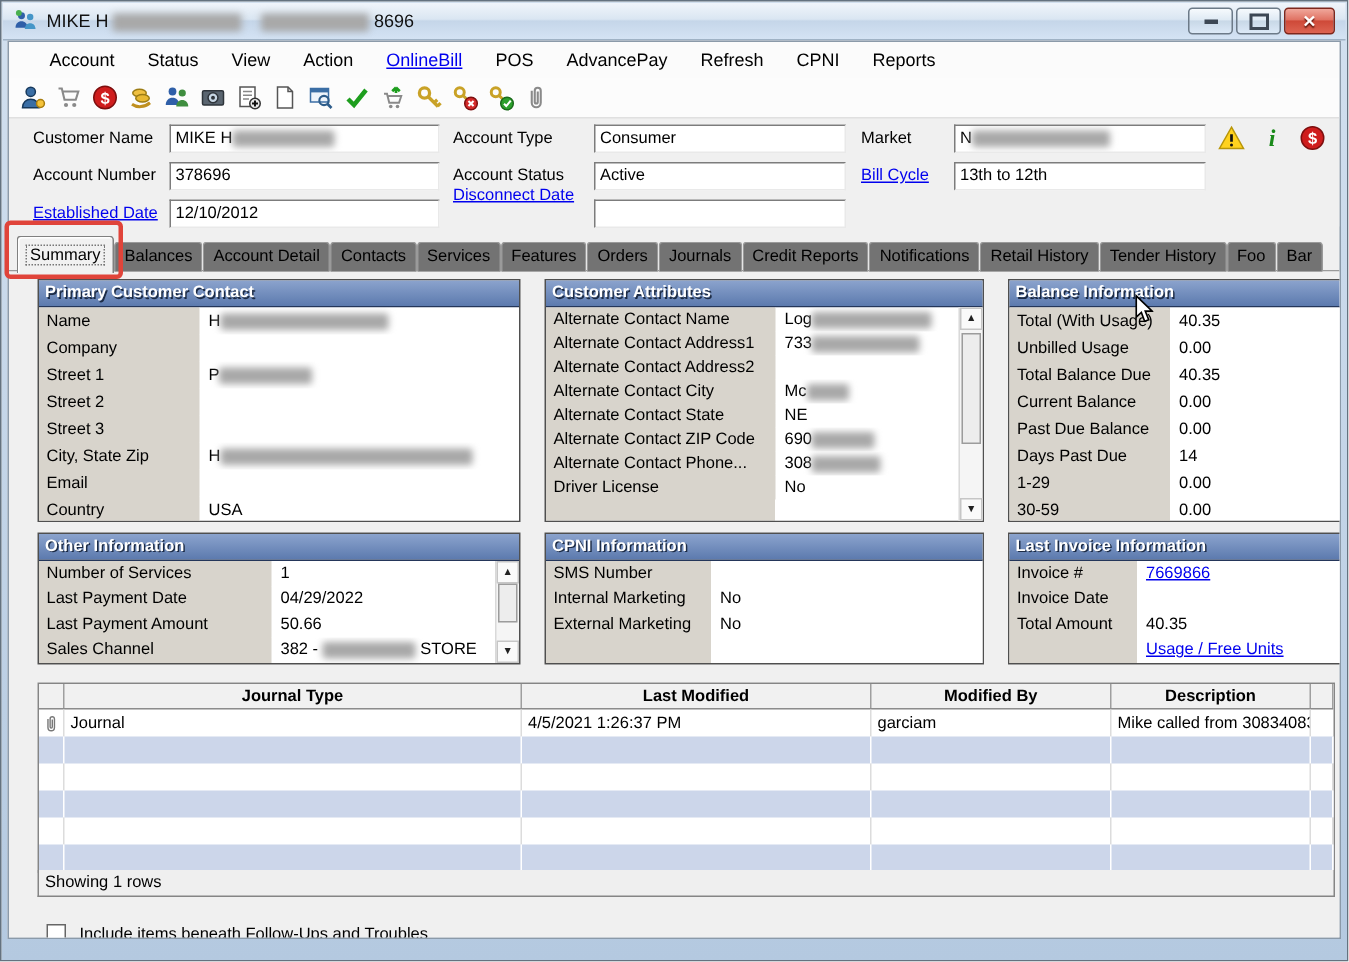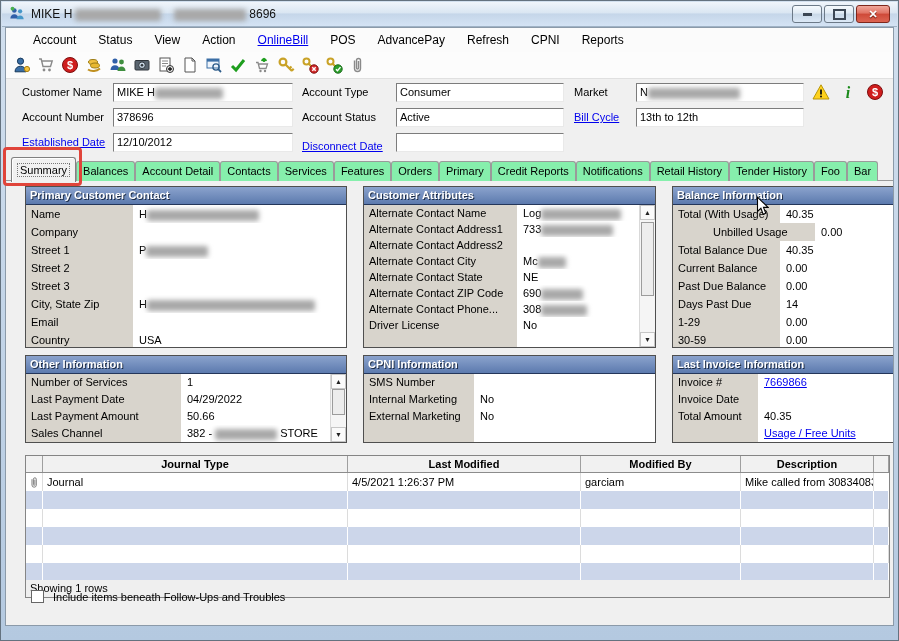--- a/index.html
+++ b/index.html
@@ -29,21 +29,21 @@
   .flabel{position:absolute;white-space:nowrap;line-height:19px;}
   .flabel.link,.plink{color:#0000ee;text-decoration:underline;}
   .field{position:absolute;height:19px;background:#fff;border:1px solid #7c7c7c;border-bottom-color:#e9e9e9;border-right-color:#e9e9e9;
     box-sizing:border-box;line-height:17px;padding-left:3px;white-space:nowrap;overflow:hidden;}
   .hdr-icon{position:absolute;width:18px;height:18px;}
   .hdr-icon svg{width:18px;height:18px;}
   
   .tabstrip{position:absolute;left:0;right:0;top:122px;height:31px;}
   .tabstrip::after{content:"";position:absolute;left:0;right:0;bottom:0;border-bottom:1px solid #9a9a9a;z-index:0;}
   .tabs{position:absolute;left:5px;bottom:0;display:flex;align-items:flex-end;z-index:1;}
-  .tab{border:1px solid #9a9a9a;border-bottom:none;border-radius:3px 3px 0 0;background:#86efac;padding:3px 6px 2px;height:20px;box-sizing:border-box;white-space:nowrap;}
+  .tab{border:1px solid #9a9a9a;border-bottom:none;border-radius:3px 3px 0 0;background:#737373;padding:3px 6px 2px;height:20px;box-sizing:border-box;white-space:nowrap;}
   .tab.active{height:25px;padding-top:6px;background:#f1f1f1;box-shadow:inset 1px 1px 0 #fff;position:relative;z-index:2;margin-bottom:-1px;border-color:#808080;}
   .tab.active span{outline:1px dotted #777;padding:0 2px;}
   
   .annotation{position:absolute;left:3px;top:147px;width:73px;height:33px;border:3px solid #e0443a;border-radius:4px;z-index:50;pointer-events:none;}
   
   .content{position:absolute;left:0;right:0;top:153px;bottom:0;background:#f0f0f0;}
   .prow-wrap{position:absolute;left:19px;display:flex;gap:16px;}
   .panel{position:relative;border:1px solid #4f4f4f;background:#fff;box-sizing:border-box;}
   .panel-header{height:18px;box-sizing:border-box;background:linear-gradient(#8ba3cd,#5c7aae);color:#fff;font-weight:bold;
     padding:2px 4px 0;text-shadow:1px 1px 0 #1c2b45;border-bottom:1px solid #24365a;white-space:nowrap;overflow:hidden;}
@@ -223,21 +223,21 @@
         <span class="flabel" style="left: 568px; top: 4px;">Market</span>
         <span class="field" style="left: 630px; top: 4px; width: 168px;">N<span class="blur" style="width: 92px; height: 11px;"></span></span>
         <span class="flabel" style="left: 16px; top: 29px;">Account Number</span>
         <span class="field" style="left: 107px; top: 29px; width: 180px;">378696</span>
         <span class="flabel" style="left: 296px; top: 29px;">Account Status</span>
         <span class="field" style="left: 390px; top: 29px; width: 168px;">Active</span>
         <span class="flabel link" style="left: 568px; top: 29px;">Bill Cycle</span>
         <span class="field" style="left: 630px; top: 29px; width: 168px;">13th to 12th</span>
         <span class="flabel link" style="left: 16px; top: 54px;">Established Date</span>
         <span class="field" style="left: 107px; top: 54px; width: 180px;">12/10/2012</span>
-        <span class="flabel link" style="left: 296px; top: 58px;">Disconnect Date</span>
+        <span class="flabel link" style="left: 296px; top: 42px;">Disconnect Date</span>
         <span class="field" style="left: 390px; top: 54px; width: 168px;"></span>
         <span class="hdr-icon" style="left: 806px; top: 4px;"><svg width="18" height="18" viewBox="0 0 18 18">
             <path d="M9 1.8L17 16H1z" fill="#ffd21e" stroke="#b8960a"></path>
             <path d="M9 6.5v5" stroke="#111" stroke-width="1.8"></path>
             <circle cx="9" cy="13.6" r="1" fill="#111"></circle>
           </svg></span>
         <span class="hdr-icon" style="left: 833px; top: 4px;"><svg width="18" height="18" viewBox="0 0 18 18">
             <text x="9" y="14.5" text-anchor="middle" font-size="16" font-weight="bold" font-style="italic" font-family="Liberation Serif,serif" fill="#1a8a1a">i</text>
           </svg></span>
         <span class="hdr-icon" style="left: 860px; top: 4px;"><svg width="18" height="18" viewBox="0 0 18 18">
@@ -247,21 +247,21 @@
       </div>
     <div class="tabstrip">
         <div class="tabs" id="tabs">
           <span class="tab active"><span>Summary</span></span>
           <span class="tab"><span>Balances</span></span>
           <span class="tab"><span>Account Detail</span></span>
           <span class="tab"><span>Contacts</span></span>
           <span class="tab"><span>Services</span></span>
           <span class="tab"><span>Features</span></span>
           <span class="tab"><span>Orders</span></span>
-          <span class="tab"><span>Primary</span></span>
+          <span class="tab"><span>Journals</span></span>
           <span class="tab"><span>Credit Reports</span></span>
           <span class="tab"><span>Notifications</span></span>
           <span class="tab"><span>Retail History</span></span>
           <span class="tab"><span>Tender History</span></span>
           <span class="tab"><span>Foo</span></span>
           <span class="tab"><span>Bar</span></span>
         </div>
       </div>
     <div class="content">
       <div class="prow-wrap" id="panels-row-1" style="top:5px;">
@@ -344,21 +344,21 @@
               <div class="sb-btn" style="bottom: 0px;">▼</div>
             </div>
           </div>
           <div class="panel" style="width: 240px; height: 162px;">
             <div class="panel-header">Balance Information</div>
             <div class="panel-body" style="right: 15px; background: linear-gradient(90deg, rgb(216, 212, 204) 0px, rgb(216, 212, 204) 107px, rgb(255, 255, 255) 107px);">
               <div class="prow" style="height: 18px; line-height: 18px;">
                 <div class="plabel" style="width: 107px;">Total (With Usage)</div>
                 <div class="pvalue">40.35</div>
               </div>
-              <div class="prow" style="height: 18px; line-height: 18px; margin-left: 35px;">
+              <div class="prow" style="height: 18px; line-height: 18px;">
                 <div class="plabel" style="width: 107px;">Unbilled Usage</div>
                 <div class="pvalue">0.00</div>
               </div>
               <div class="prow" style="height: 18px; line-height: 18px;">
                 <div class="plabel" style="width: 107px;">Total Balance Due</div>
                 <div class="pvalue">40.35</div>
               </div>
               <div class="prow" style="height: 18px; line-height: 18px;">
                 <div class="plabel" style="width: 107px;">Current Balance</div>
                 <div class="pvalue">0.00</div>
@@ -511,21 +511,21 @@
           <div class="jt-row alt">
             <div class="jc" style="width: 17px;"></div>
             <div class="jc" style="width: 305px;"></div>
             <div class="jc" style="width: 233px;"></div>
             <div class="jc" style="width: 160px;"></div>
             <div class="jc" style="width: 133px;"></div>
             <div class="jc" style="width: 15px;"></div>
           </div>
         </div>
       <div class="statusbar" id="statusbar" style="top: 399px; width: 865px;">Showing 1 rows</div>
-      <div class="chkrow" style="top:409px;">
+      <div class="chkrow" style="top:435px;">
         <span class="chk"></span>
         <span>Include items beneath Follow-Ups and Troubles</span>
       </div>
     </div>
   </div>
 </div>
 
 <div class="annotation"></div>
 
 <div class="cursor">

